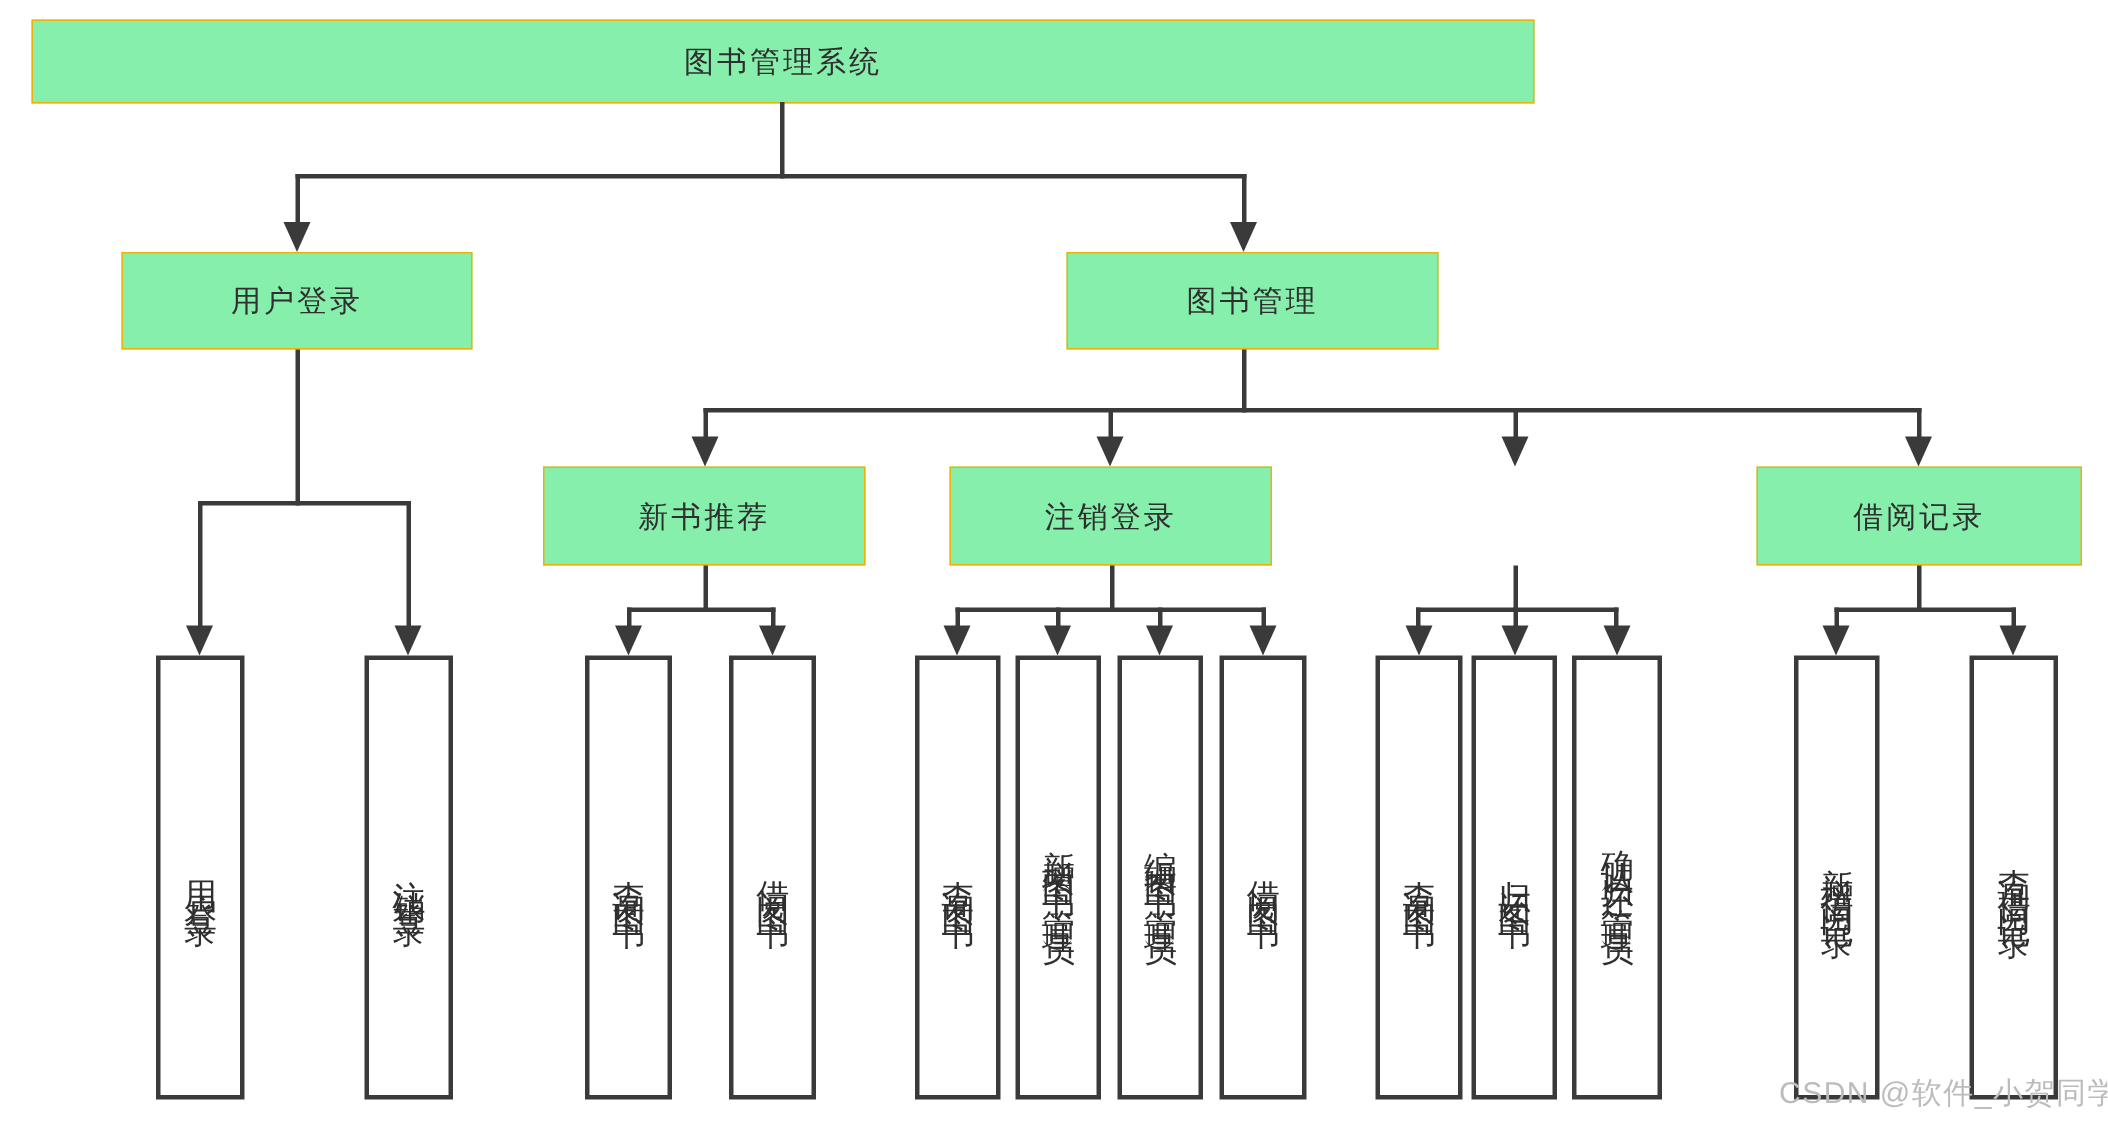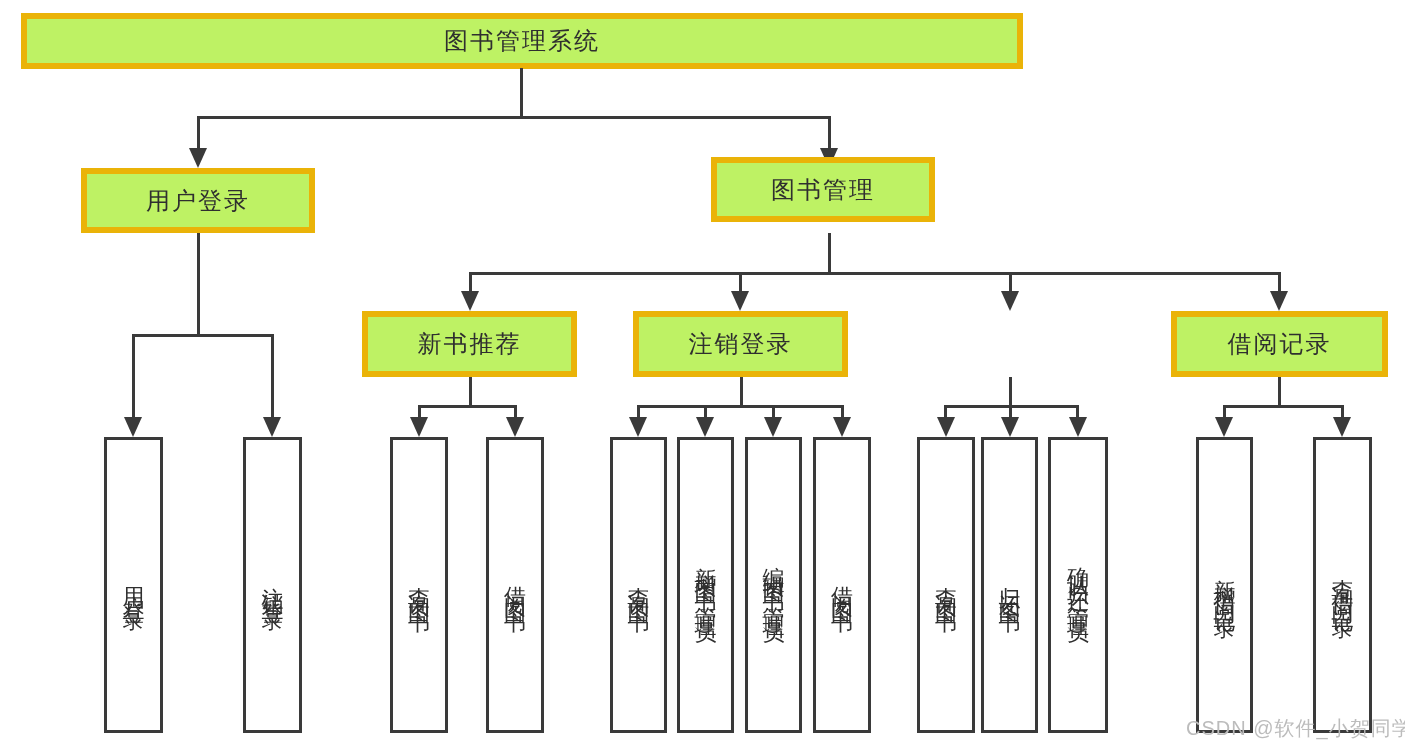--- a/index.html
+++ b/index.html
@@ -7,26 +7,26 @@
   .stage {
     position: relative;
     width: 1405px;
     height: 747px;
     background: #ffffff;
     font-family: "Liberation Sans", sans-serif;
     overflow: hidden;
   }
   .box {
     position: absolute;
-    border: 6px solid #eab308;
-    background: #bef264;
+    border: 1px solid #eab308;
+    background: #86efac;
     display: flex;
     align-items: center;
     justify-content: center;
-    font-size: 24px;
+    font-size: 20px;
     color: #2f2f2f;
     letter-spacing: 2px;
     white-space: nowrap;
   }
   .leaf {
     position: absolute;
     border: 3px solid #3a3a3a;
     background: #ffffff;
     display: flex;
     align-items: center;
@@ -72,21 +72,21 @@
   <div class="line" style="left:520px; top:68px; width:3px; height:51px;"></div>
   <div class="line" style="left:197px; top:116px; width:634px; height:3px;"></div>
   <div class="line" style="left:197px; top:116px; width:3px; height:34px;"></div>
   <div class="arrow" style="left:189px; top:148px;"></div>
   <div class="line" style="left:828px; top:116px; width:3px; height:34px;"></div>
   <div class="arrow" style="left:820px; top:148px;"></div>
 
   <div class="box" style="left:81px; top:168px; width:234px; height:65px;">
     <span>用户登录</span>
   </div>
-  <div class="box" style="left:711px; top:157px; width:224px; height:65px;">
+  <div class="box" style="left:711px; top:168px; width:248px; height:65px;">
     <span>图书管理</span>
   </div>
 
   <div class="line" style="left:197px; top:233px; width:3px; height:104px;"></div>
   <div class="line" style="left:132px; top:334px; width:142px; height:3px;"></div>
   <div class="line" style="left:132px; top:334px; width:3px; height:85px;"></div>
   <div class="arrow" style="left:124px; top:417px;"></div>
   <div class="line" style="left:271px; top:334px; width:3px; height:85px;"></div>
   <div class="arrow" style="left:263px; top:417px;"></div>
 

